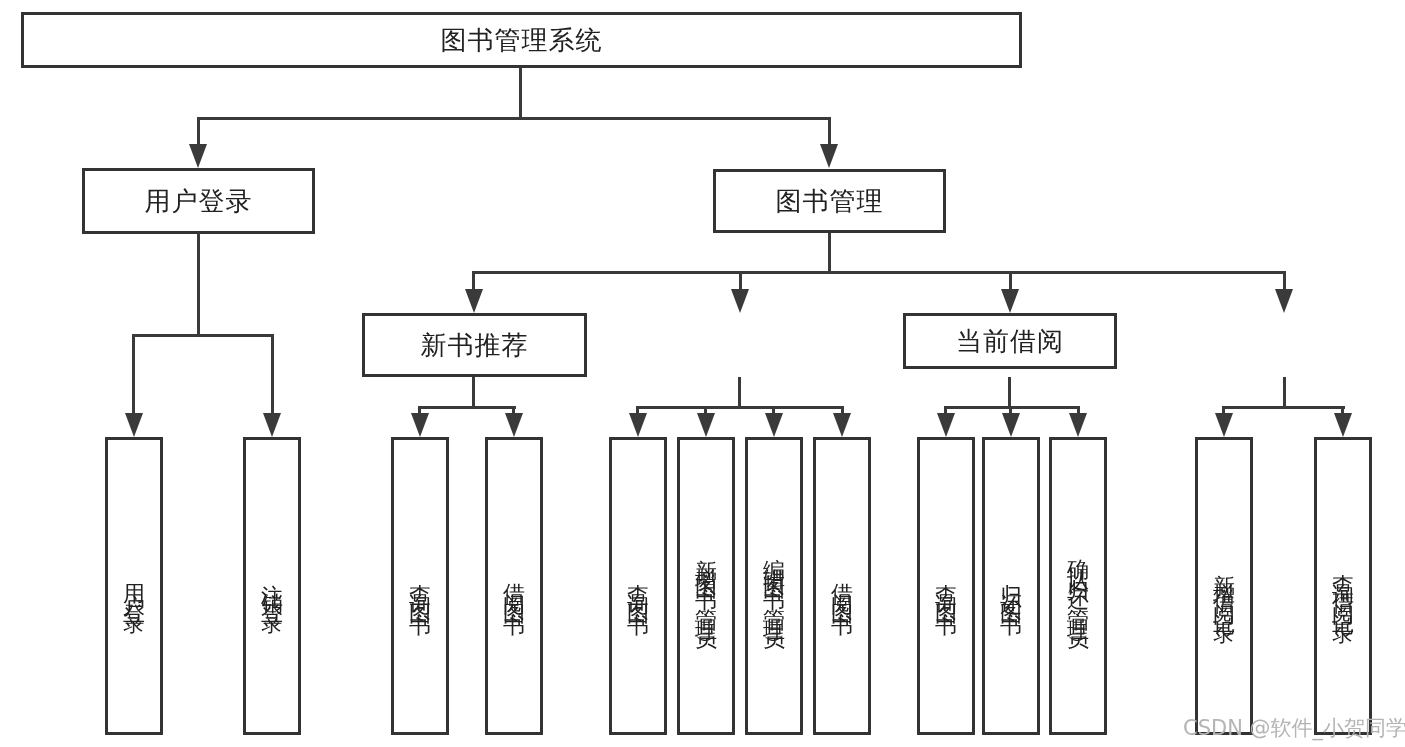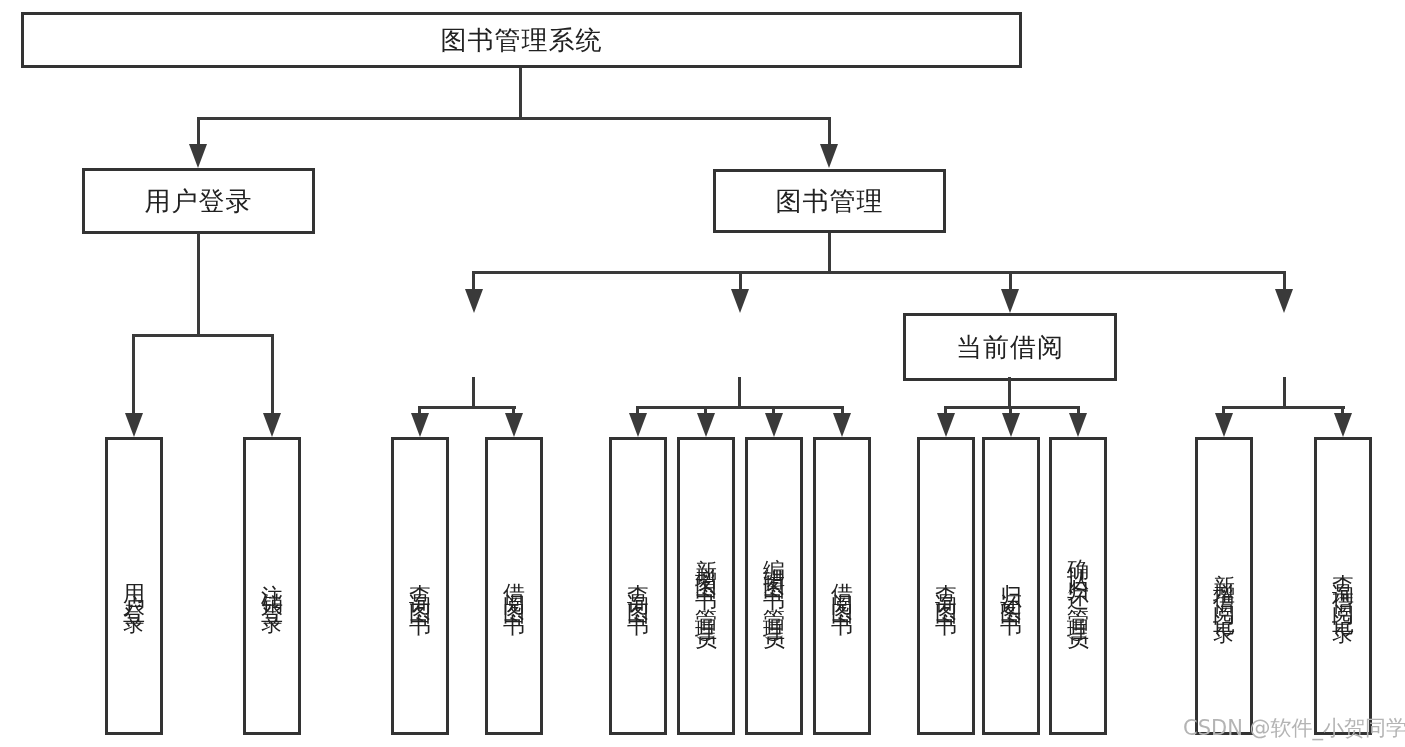--- a/index.html
+++ b/index.html
@@ -56,23 +56,26 @@
   </div>
 
   <div class="box hbox" style="left:82px; top:168px; width:233px; height:66px;">
     <span>用户登录</span>
   </div>
 
   <div class="box hbox" style="left:713px; top:169px; width:233px; height:64px;">
     <span>图书管理</span>
   </div>
 
+  <div class="box hbox" style="left:362px; top:313px; width:225px; height:64px;">
+    <span>新书推荐</span>
+  </div>
 
 
-  <div class="box hbox" style="left:903px; top:313px; width:214px; height:68px;">
+  <div class="box hbox" style="left:903px; top:313px; width:214px; height:56px;">
     <span>当前借阅</span>
   </div>
 
 
   <div class="box vbox" style="left:105px; top:437px; width:58px; height:298px;">
     <span class="vtext">用户登录</span>
   </div>
 
   <div class="box vbox" style="left:243px; top:437px; width:58px; height:298px;">
     <span class="vtext">注销登录</span>

